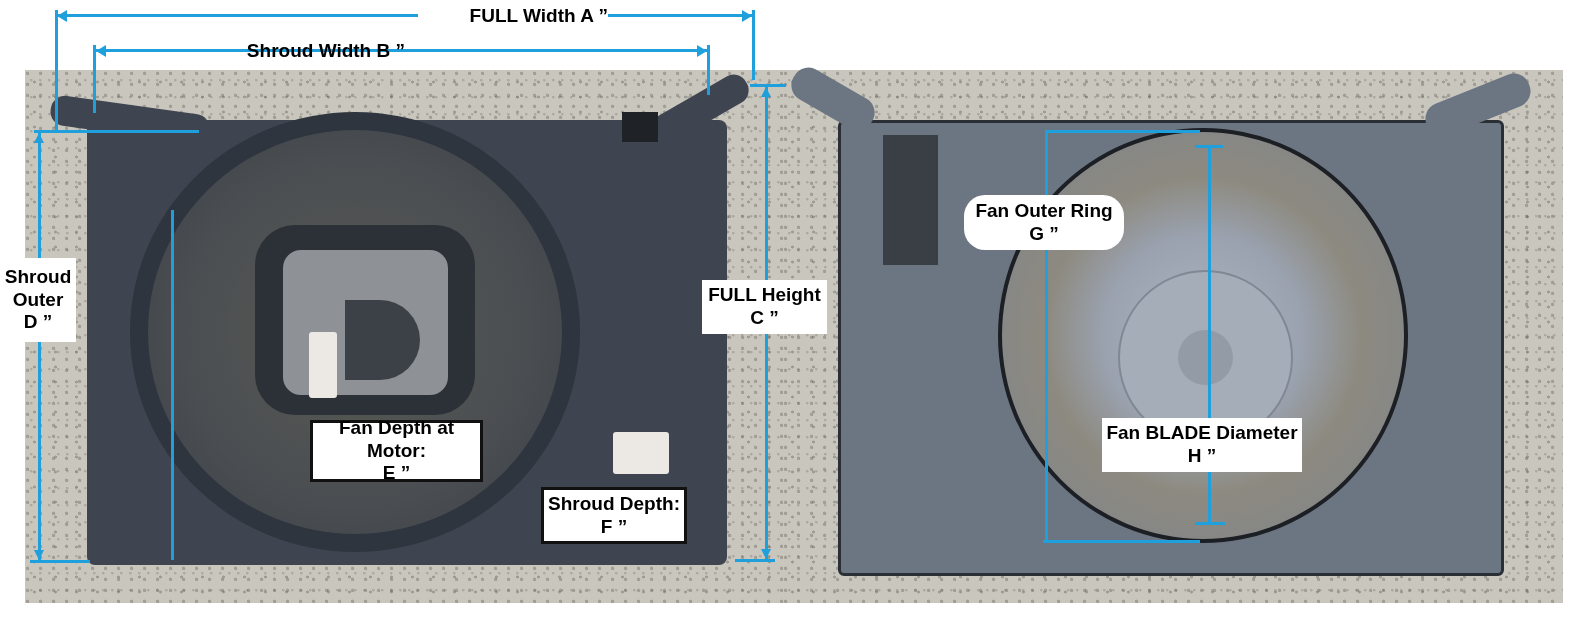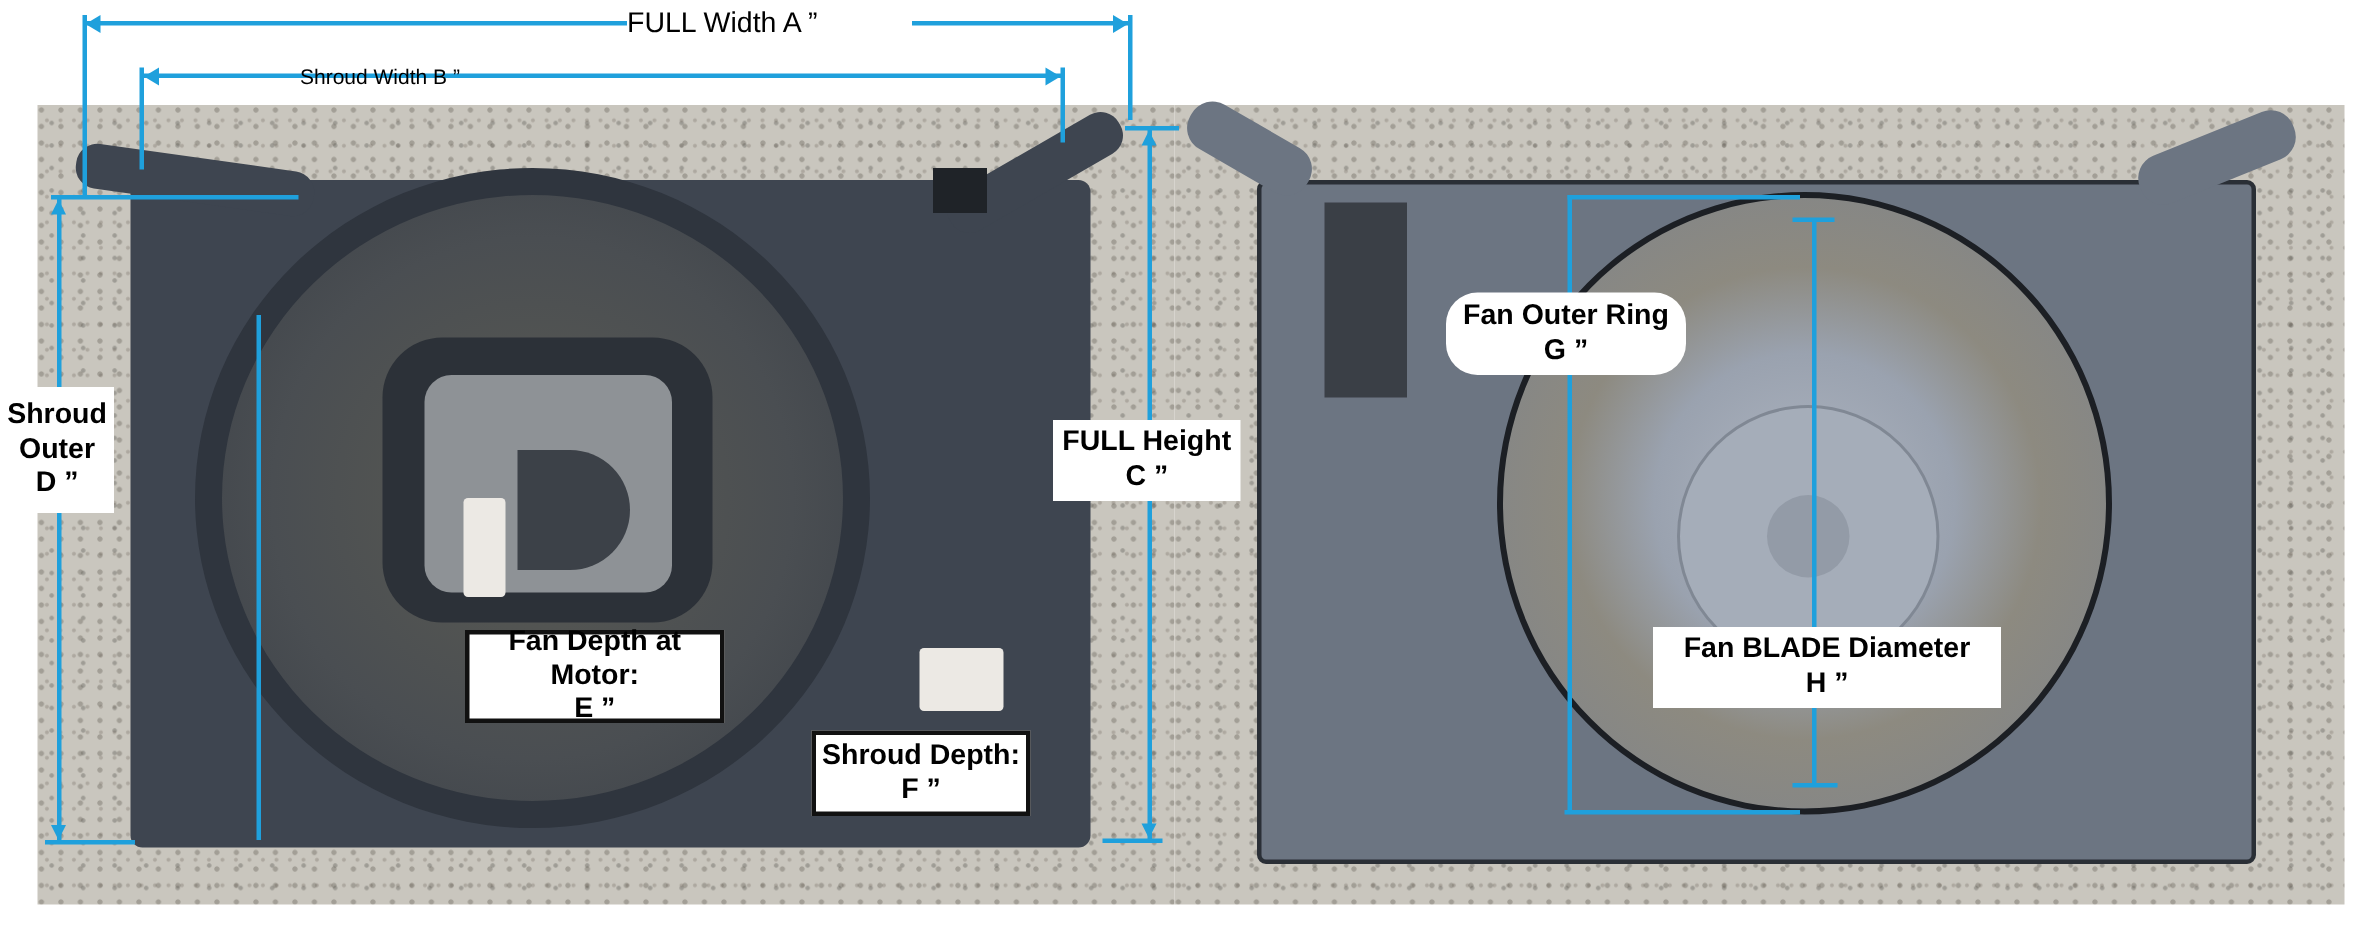--- a/index.html
+++ b/index.html
@@ -9,21 +9,21 @@
         radial-gradient(circle at 20% 30%, rgba(90,85,75,0.35) 1.5px, transparent 2px),
         radial-gradient(circle at 70% 60%, rgba(110,100,90,0.3) 1px, transparent 1.6px),
         radial-gradient(circle at 45% 80%, rgba(60,60,55,0.3) 1.2px, transparent 1.8px);
       background-size: 13px 11px, 9px 17px, 21px 15px; }
     .shroud { position: absolute; background: #3e4550; }
     .shroud-light { position: absolute; background: #6c7582; }
     .ring { position: absolute; border-radius: 50%; box-sizing: border-box; }
     .hub { position: absolute; }
     .ann-line { position: absolute; background: #1fa0dc; }
     .arrow { position: absolute; width: 0; height: 0; border-style: solid; }
-    .label { position: absolute; font-weight: normal; color: #000; text-align: left; line-height: 1.15; }
+    .label { position: absolute; font-weight: bold; color: #000; text-align: right; line-height: 1.15; }
     .box { position: absolute; background: #ffffff; font-weight: bold; color: #000; text-align: center; display: flex; align-items: center; justify-content: center; flex-direction: column; line-height: 1.2; box-sizing: border-box; }
     .box.bordered { border: 3px solid #111; }
     .box span { display: block; }
     .sticker { position: absolute; background: #ece9e4; border-radius: 3px; }
   </style>
 </head>
 <body>
 
 <div class="photo" style="left:25px; top:70px; width:758px; height:533px;">
   <div class="shroud" style="left:62px; top:50px; width:640px; height:445px; border-radius:8px;"></div>
@@ -53,21 +53,21 @@
 <div class="ann-line" style="left:752px; top:10px; width:3px; height:70px;"></div>
 <div class="arrow" style="left:57px; top:10px; border-width:6px 10px 6px 0; border-color:transparent #1fa0dc transparent transparent;"></div>
 <div class="arrow" style="left:742px; top:10px; border-width:6px 0 6px 10px; border-color:transparent transparent transparent #1fa0dc;"></div>
 <div class="label" style="left:418px; top:2px; width:190px; height:28px; background:#fff; font-size:19px; line-height:28px;">FULL Width A ”</div>
 
 <div class="ann-line" style="left:95px; top:49px; width:613px; height:3px;"></div>
 <div class="ann-line" style="left:93px; top:45px; width:3px; height:68px;"></div>
 <div class="ann-line" style="left:707px; top:45px; width:3px; height:50px;"></div>
 <div class="arrow" style="left:96px; top:45px; border-width:6px 10px 6px 0; border-color:transparent #1fa0dc transparent transparent;"></div>
 <div class="arrow" style="left:697px; top:45px; border-width:6px 0 6px 10px; border-color:transparent transparent transparent #1fa0dc;"></div>
-<div class="label" style="left:200px; top:37px; width:205px; height:28px; background:transparent; font-size:14px; line-height:28px;">Shroud Width B ”</div>
+<div class="label" style="left:200px; top:37px; width:205px; height:28px; background:transparent; font-size:19px; line-height:28px;">Shroud Width B ”</div>
 
 <div class="ann-line" style="left:750px; top:84px; width:36px; height:3px;"></div>
 <div class="ann-line" style="left:765px; top:86px; width:3px; height:474px;"></div>
 <div class="ann-line" style="left:735px; top:559px; width:40px; height:3px;"></div>
 <div class="arrow" style="left:761px; top:87px; border-width:0 5px 10px 5px; border-color:transparent transparent #1fa0dc transparent;"></div>
 <div class="arrow" style="left:761px; top:549px; border-width:10px 5px 0 5px; border-color:#1fa0dc transparent transparent transparent;"></div>
 <div class="box" style="left:702px; top:280px; width:125px; height:54px; font-size:19px;">
   <span>FULL Height</span>
   <span>C ”</span>
 </div>
@@ -99,16 +99,16 @@
 <div class="ann-line" style="left:1045px; top:130px; width:3px; height:412px;"></div>
 <div class="ann-line" style="left:1043px; top:540px; width:157px; height:3px;"></div>
 <div class="box" style="left:964px; top:195px; width:160px; height:55px; font-size:19px;border-radius:21px;">
   <span>Fan Outer Ring</span>
   <span>G ”</span>
 </div>
 
 <div class="ann-line" style="left:1195px; top:145px; width:28px; height:3px;"></div>
 <div class="ann-line" style="left:1208px; top:146px; width:3px; height:378px;"></div>
 <div class="ann-line" style="left:1195px; top:522px; width:30px; height:3px;"></div>
-<div class="box" style="left:1102px; top:418px; width:232px; height:54px; font-size:19px;align-items:center;">
+<div class="box" style="left:1102px; top:418px; width:200px; height:54px; font-size:19px;align-items:center;">
   <span>Fan BLADE Diameter</span>
   <span>H ”</span>
 </div>
 
 </body></html>

